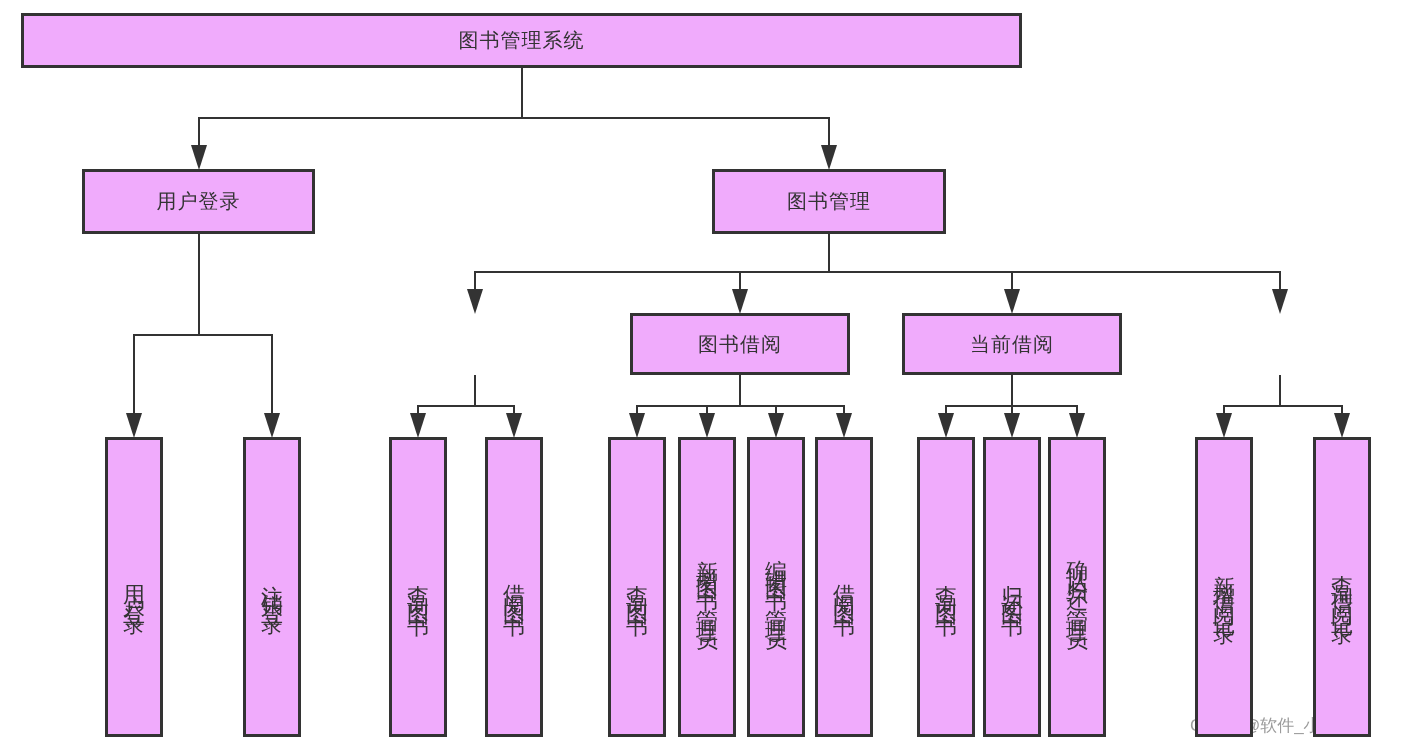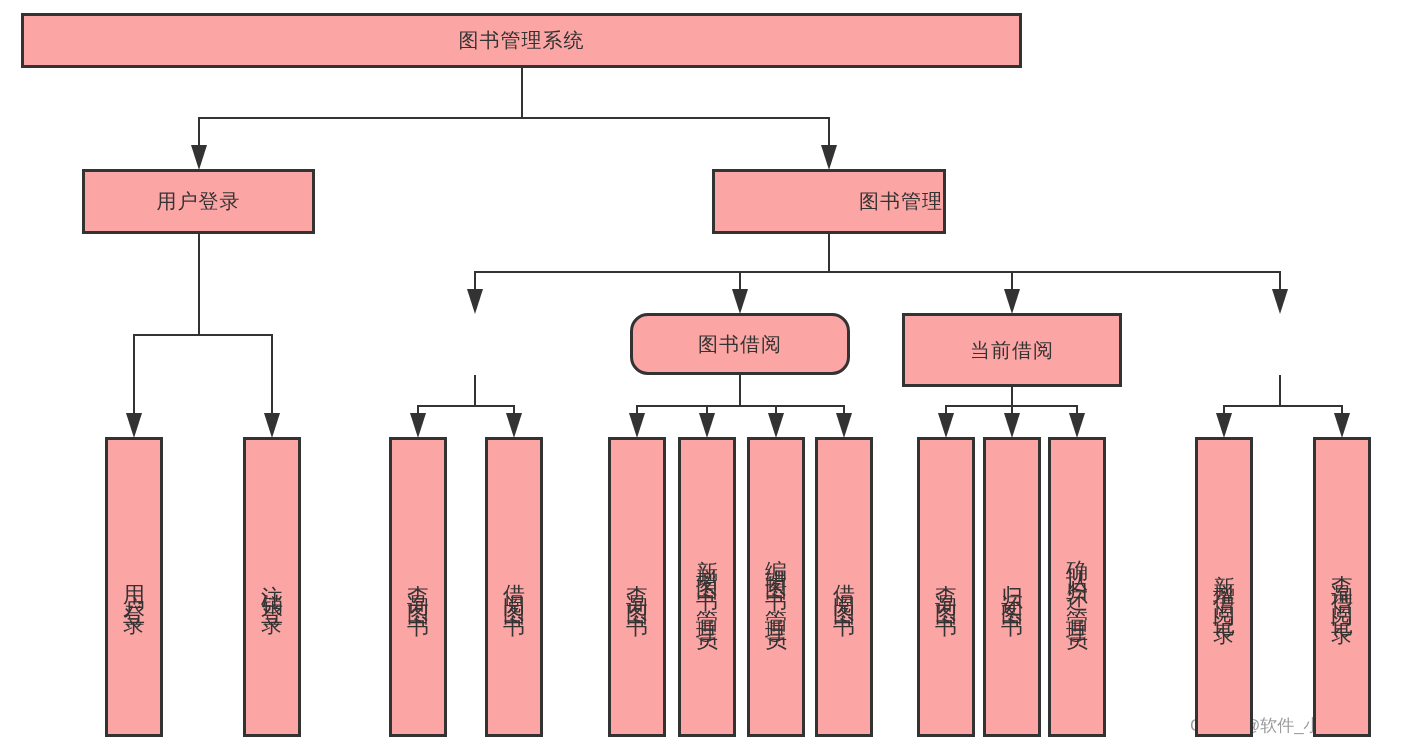--- a/index.html
+++ b/index.html
@@ -14,21 +14,21 @@
     position:relative;
     width:1405px;
     height:747px;
     background:var(--bg);
     overflow:hidden;
   }
   .node{
     position:absolute;
     box-sizing:border-box;
     border:3px solid var(--line);
-    background:#fca5a5;
+    background:#f0abfc;
     color:var(--text);
   }
   .node.h{
     display:flex;
     align-items:center;
     justify-content:center;
     font-size:20px;
     letter-spacing:1px;
   }
   .node.v .label{
@@ -119,33 +119,33 @@
     <div class="cline" style="left: 1223px; top: 406px; width: 2px; height: 10px;"></div>
     <div class="arrow" style="left: 1216px; top: 413px;"></div>
     <div class="cline" style="left: 1341px; top: 406px; width: 2px; height: 10px;"></div>
     <div class="arrow" style="left: 1334px; top: 413px;"></div>
     <div class="node h" style="left: 21px; top: 13px; width: 1001px; height: 55px;">
       <span class="label">图书管理系统</span>
     </div>
     <div class="node h" style="left: 82px; top: 169px; width: 233px; height: 65px;">
       <span class="label">用户登录</span>
     </div>
-    <div class="node h" style="left: 712px; top: 169px; width: 234px; height: 65px; justify-content: flex-end;">
+    <div class="node h" style="left: 712px; top: 169px; width: 234px; height: 65px;">
       <span class="label">图书管理</span>
     </div>
     <div class="node v" style="left: 105px; top: 437px; width: 58px; height: 300px;">
       <span class="label">用户登录</span>
     </div>
     <div class="node v" style="left: 243px; top: 437px; width: 58px; height: 300px;">
       <span class="label">注销登录</span>
     </div>
-    <div class="node h" style="left: 630px; top: 313px; width: 220px; height: 62px; border-radius: 18px;">
+    <div class="node h" style="left: 630px; top: 313px; width: 220px; height: 62px;">
       <span class="label">图书借阅</span>
     </div>
-    <div class="node h" style="left: 902px; top: 313px; width: 220px; height: 74px;">
+    <div class="node h" style="left: 902px; top: 313px; width: 220px; height: 62px;">
       <span class="label">当前借阅</span>
     </div>
     <div class="node v" style="left: 389px; top: 437px; width: 58px; height: 300px;">
       <span class="label">查询图书</span>
     </div>
     <div class="node v" style="left: 485px; top: 437px; width: 58px; height: 300px;">
       <span class="label">借阅图书</span>
     </div>
     <div class="node v" style="left: 608px; top: 437px; width: 58px; height: 300px;">
       <span class="label">查询图书</span>

